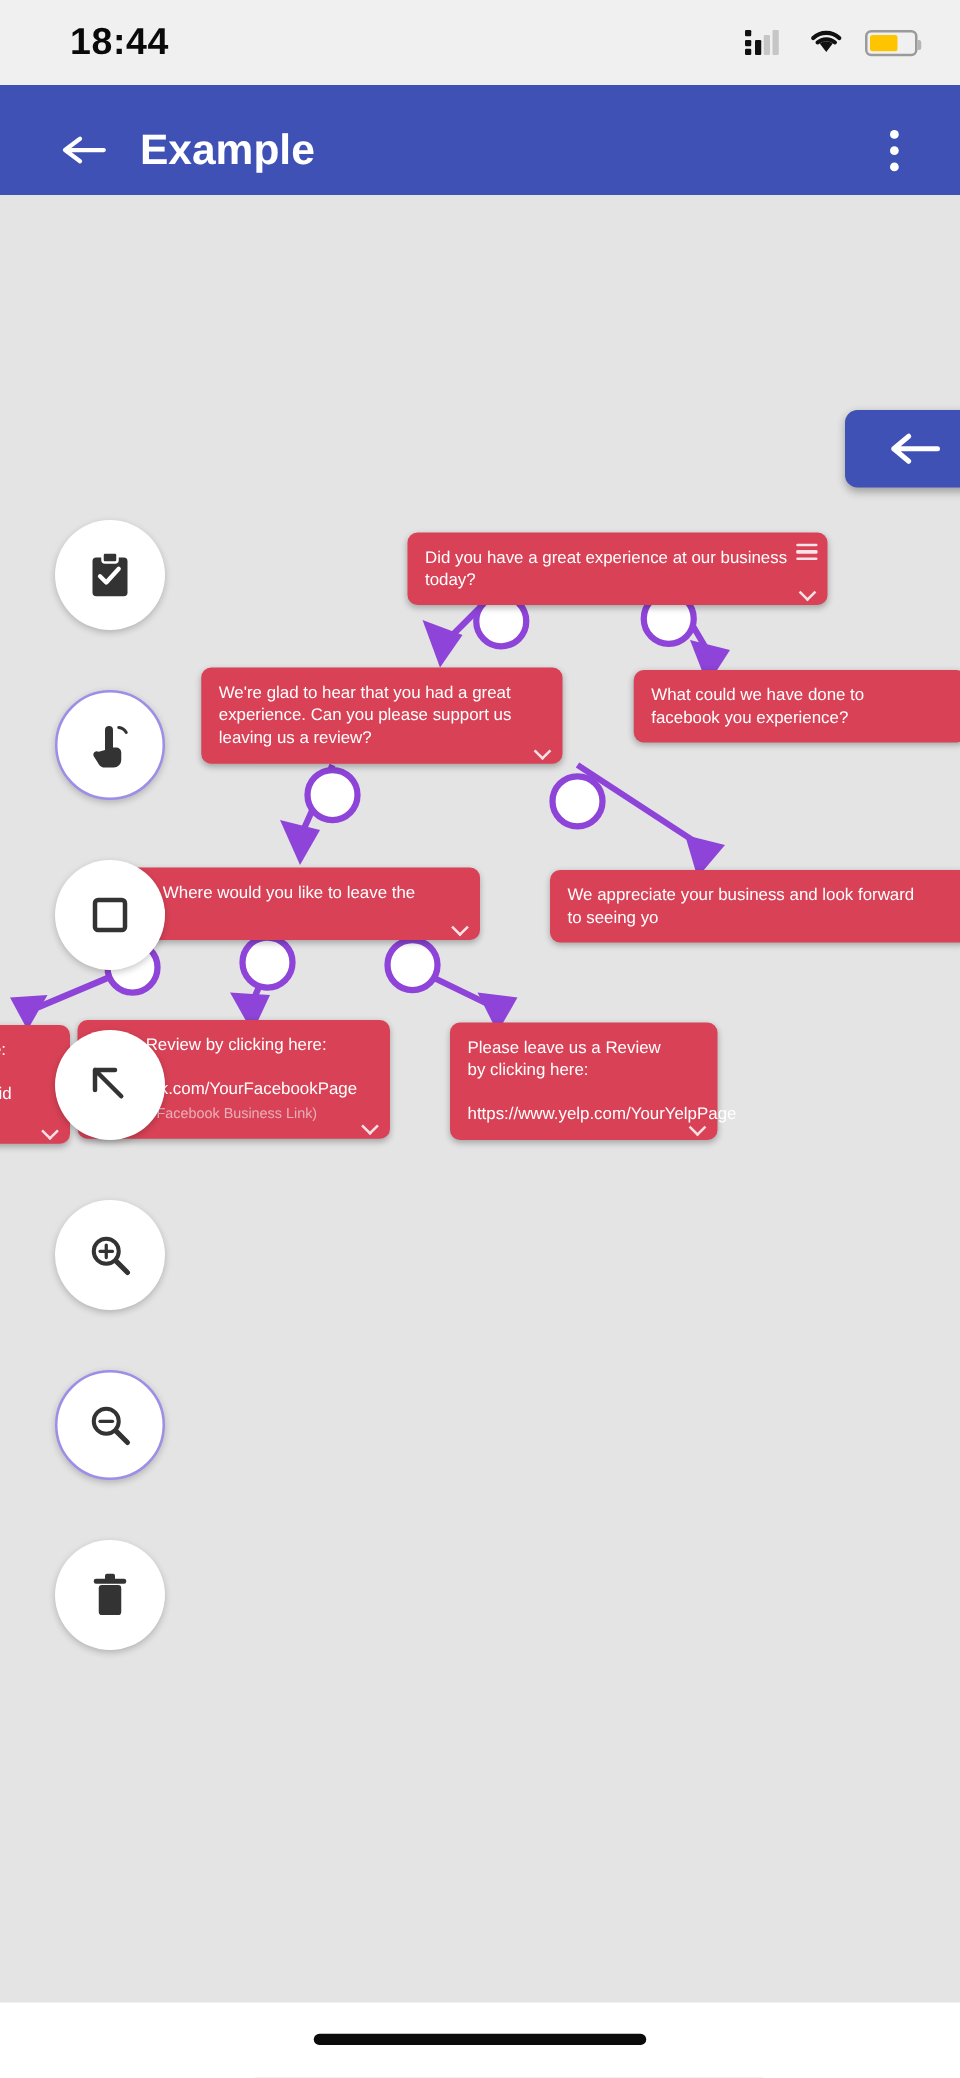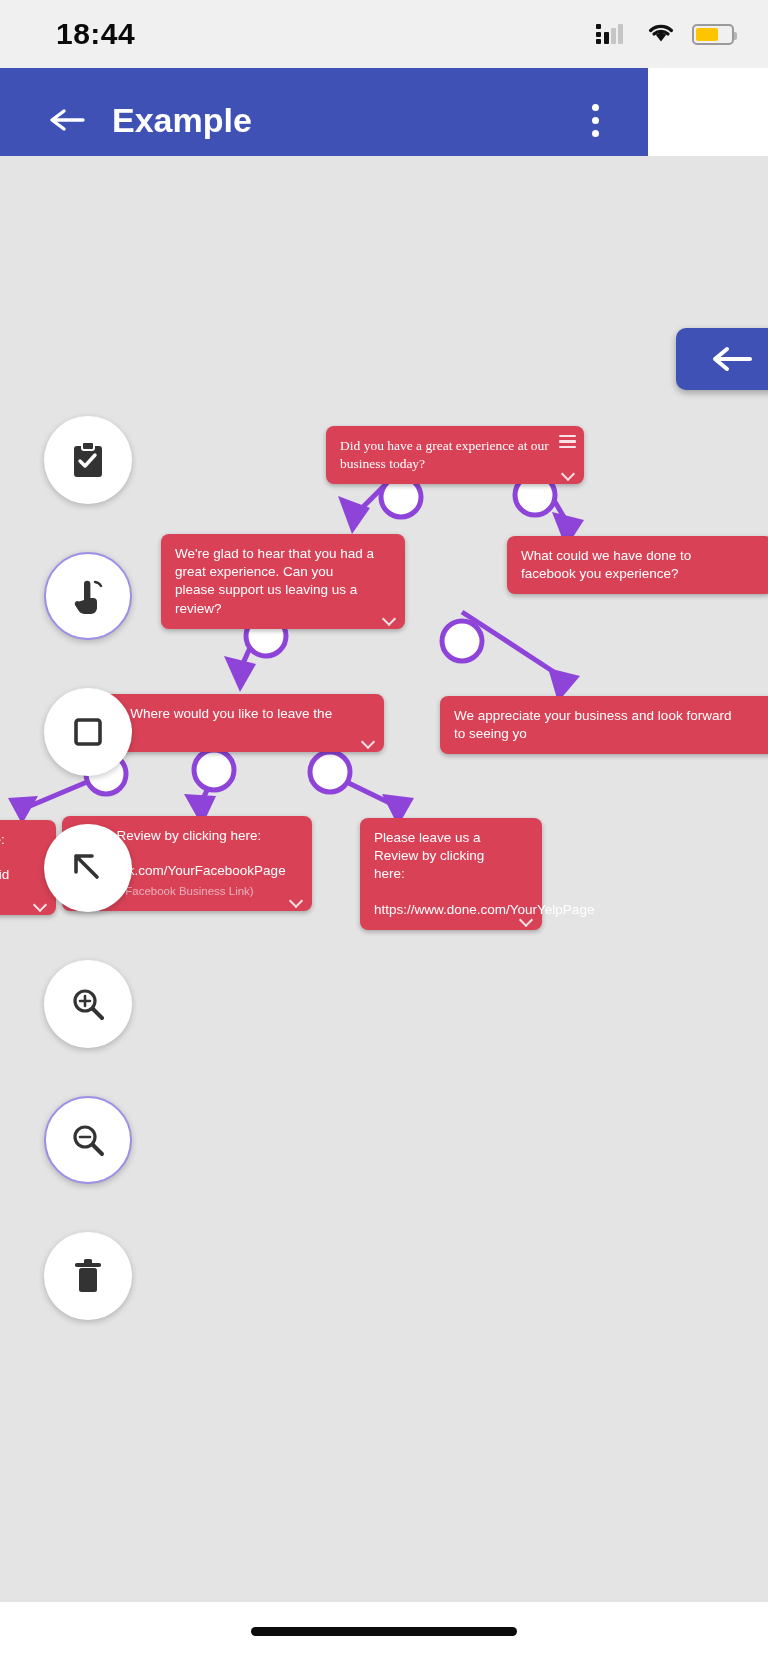--- a/index.html
+++ b/index.html
@@ -30,21 +30,21 @@
   .sig i:nth-child(3){ height:16px;background:#c6c6c6;}
   .sig i:nth-child(4){ height:20px;background:#c6c6c6;}
   .sig-dots{ display:flex; flex-direction:column; justify-content:space-between; height:20px; margin-right:1px;}
   .sig-dots b{ display:block;width:5px;height:5px;background:#111;border-radius:1px;}
   .battery{ position:relative; width:42px;height:21px;border:2px solid #9a9a9a;border-radius:5px;padding:2px;}
   .battery > span{ display:block; height:100%; width:64%; background:#FFC400; border-radius:2px;}
   .battery:after{ content:""; position:absolute; right:-5px; top:6px; width:3px;height:8px;background:#b5b5b5;border-radius:0 2px 2px 0;}
 
   
   #app-bar{
-    position:absolute; left:0; top:68px; width:648px; height:88px;
+    position:absolute; left:0; top:68px; width:768px; height:88px;
     background:#3F51B5; display:flex; align-items:center;
     padding:16px 30px 0 44px;
   }
   #app-bar-back{ width:46px;height:46px; display:flex;align-items:center;justify-content:center; cursor:pointer; }
   #app-bar-title{
     color:#fff; font-size:34px; font-weight:bold; margin-left:22px; flex:1;
   }
   #app-bar-overflow{ width:46px;height:46px;display:flex;flex-direction:column;align-items:center;justify-content:center;gap:6px;cursor:pointer;}
   #app-bar-overflow b{ width:7px;height:7px;border-radius:50%;background:#fff;display:block;}
 
@@ -192,31 +192,31 @@
       <circle cx="401" cy="341" r="20"></circle>
       <circle cx="535" cy="339" r="20"></circle>
       <circle cx="266" cy="480" r="20"></circle>
       <circle cx="462" cy="485" r="20"></circle>
       <circle cx="106" cy="618" r="20"></circle>
       <circle cx="214" cy="614" r="20"></circle>
       <circle cx="330" cy="616" r="20"></circle>
     </g>
   </svg>
 
-  <div class="node" style="left:326px; top:270px; width:258px;font-family:Liberation Serif, serif;">
+  <div class="node" style="left:326px; top:270px; width:336px;">
     <span>Did you have a great experience at our business today?</span>
     <span class="listicon">
         <i></i>
         <i></i>
         <i></i>
       </span>
     <span class="chev"></span>
   </div>
 
-  <div class="node" style="left:161px; top:378px; width:244px;">
+  <div class="node" style="left:161px; top:378px; width:289px;">
     <span>We're glad to hear that you had a great experience. Can you please support us leaving us a review?</span>
     <span class="chev"></span>
   </div>
 
   <div class="node" style="left:507px; top:380px; width:266px;">
     <span>What could we have done to facebook you experience?</span>
   </div>
 
   <div class="node" style="left:72px; top:538px; width:312px;">
     <span>e best! Where would you like to leave the review?</span>
@@ -234,23 +234,23 @@
     <span class="chev"></span>
   </div>
 
   <div class="node" style="left:62px; top:660px; width:250px;">
     <span>e us a Review by clicking here:</span>
     <span class="url">.facebook.com/YourFacebookPage</span>
     <span class="hint">with your Facebook Business Link)</span>
     <span class="chev"></span>
   </div>
 
-  <div class="node" style="left:360px; top:662px; width:182px;">
+  <div class="node" style="left:360px; top:662px; width:214px;">
     <span>Please leave us a Review by clicking here:</span>
-    <span class="url">https://www.done.com/YourYelpPage</span>
+    <span class="url">https://www.yelp.com/YourYelpPage</span>
     <span class="chev"></span>
   </div>
 
   <div id="fab-back">
     <svg width="48" height="34" viewBox="0 0 48 34">
       <path d="M19 7 L7 17 L19 27 M7 17 H42" stroke="#fff" stroke-width="4" fill="none" stroke-linecap="round" stroke-linejoin="round"></path>
     </svg>
   </div>
 
   <div id="tool-rail">

